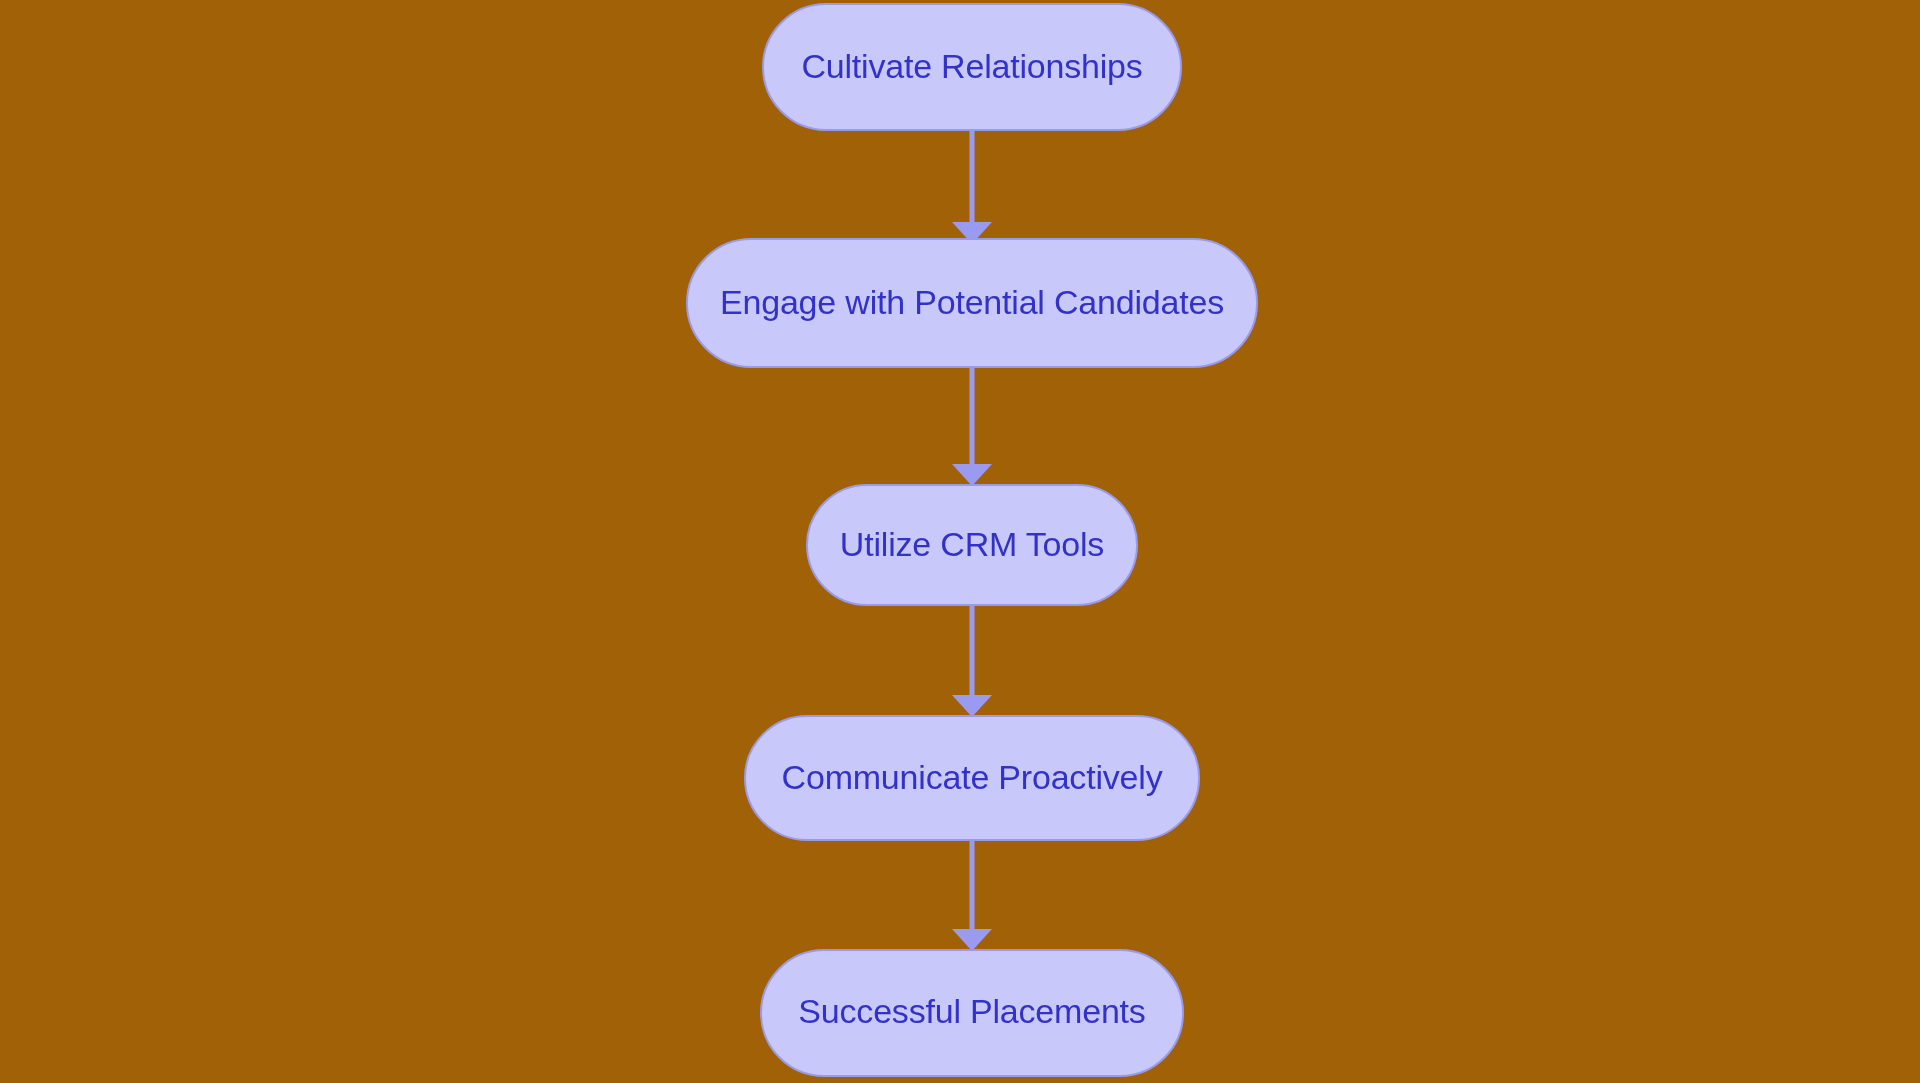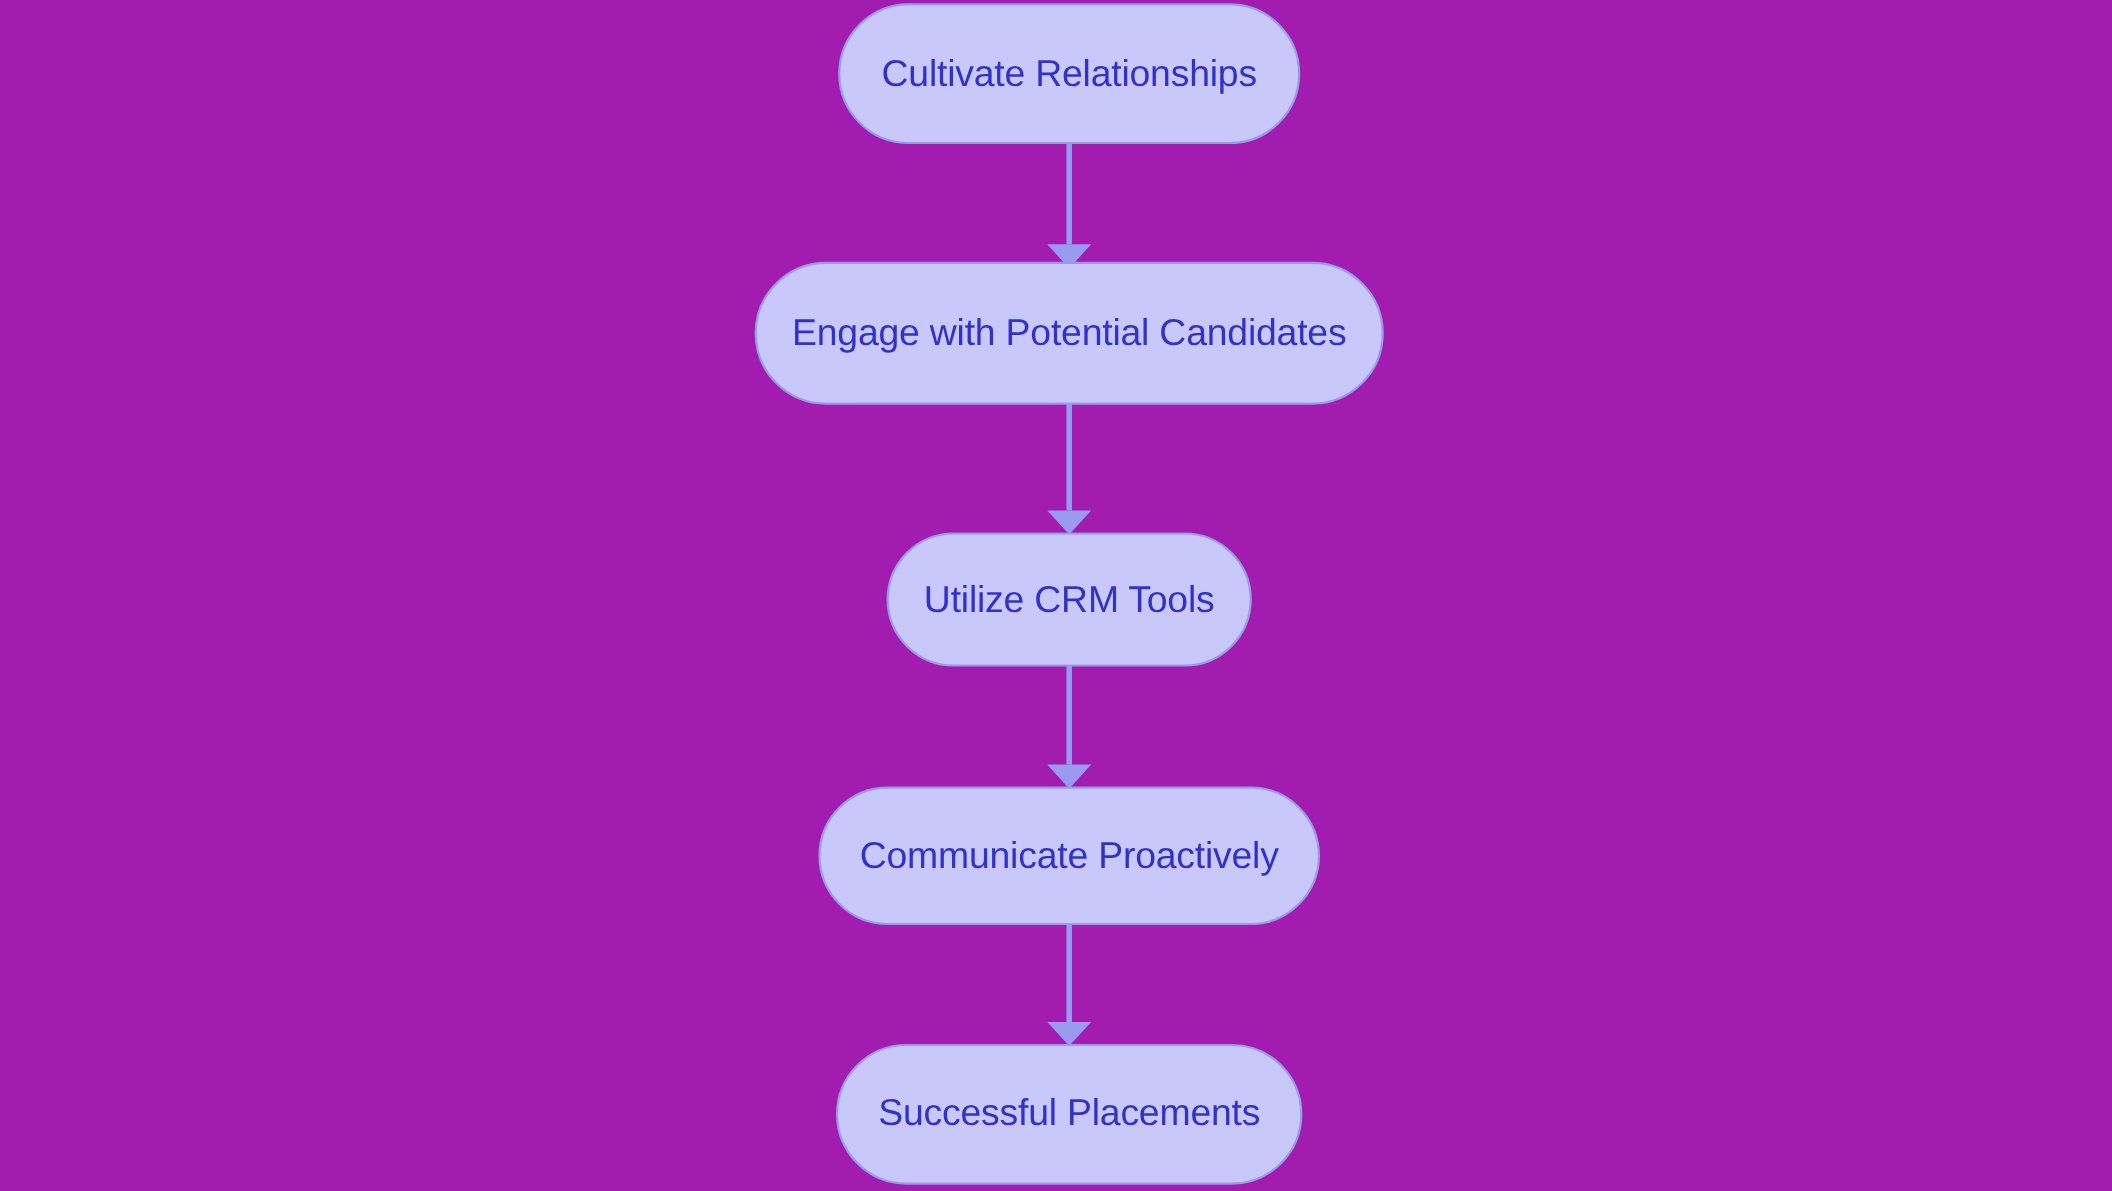--- a/index.html
+++ b/index.html
@@ -7,21 +7,21 @@
     padding: 0;
     background: #ffffff;
   }
   body {
     font-family: "Liberation Sans", sans-serif;
   }
   #canvas {
     position: relative;
     width: 1920px;
     height: 1083px;
-    background: #a21caf;
+    background: #a16207;
     overflow: hidden;
   }
   #flow-svg {
     position: absolute;
     top: 0;
     left: 0;
     width: 1920px;
     height: 1083px;
   }
   .node-shape {

